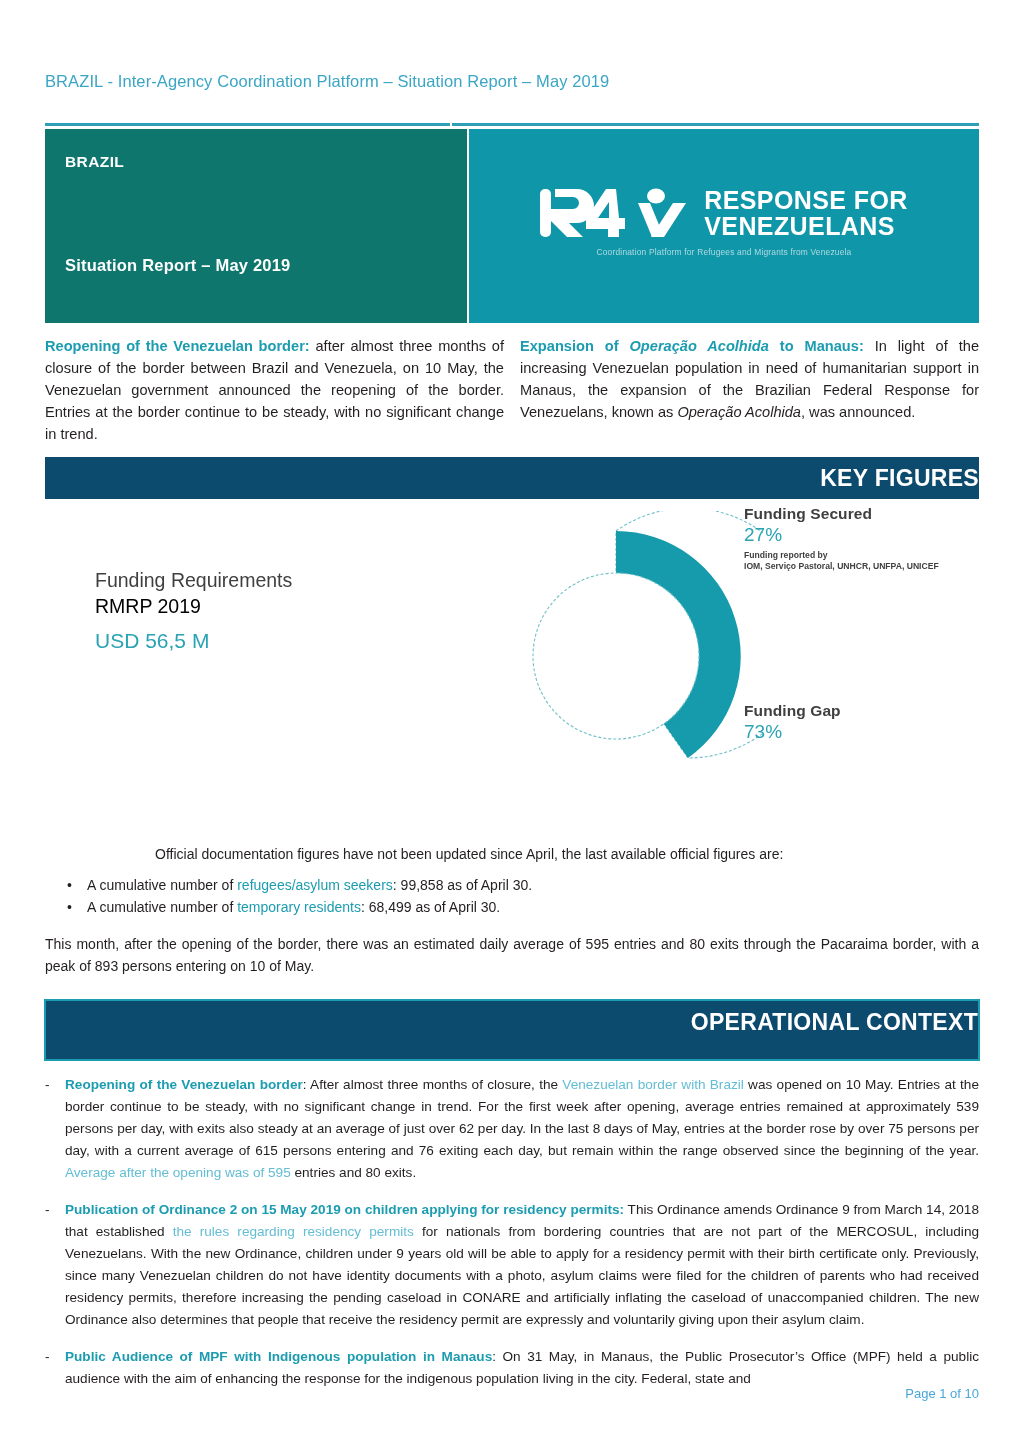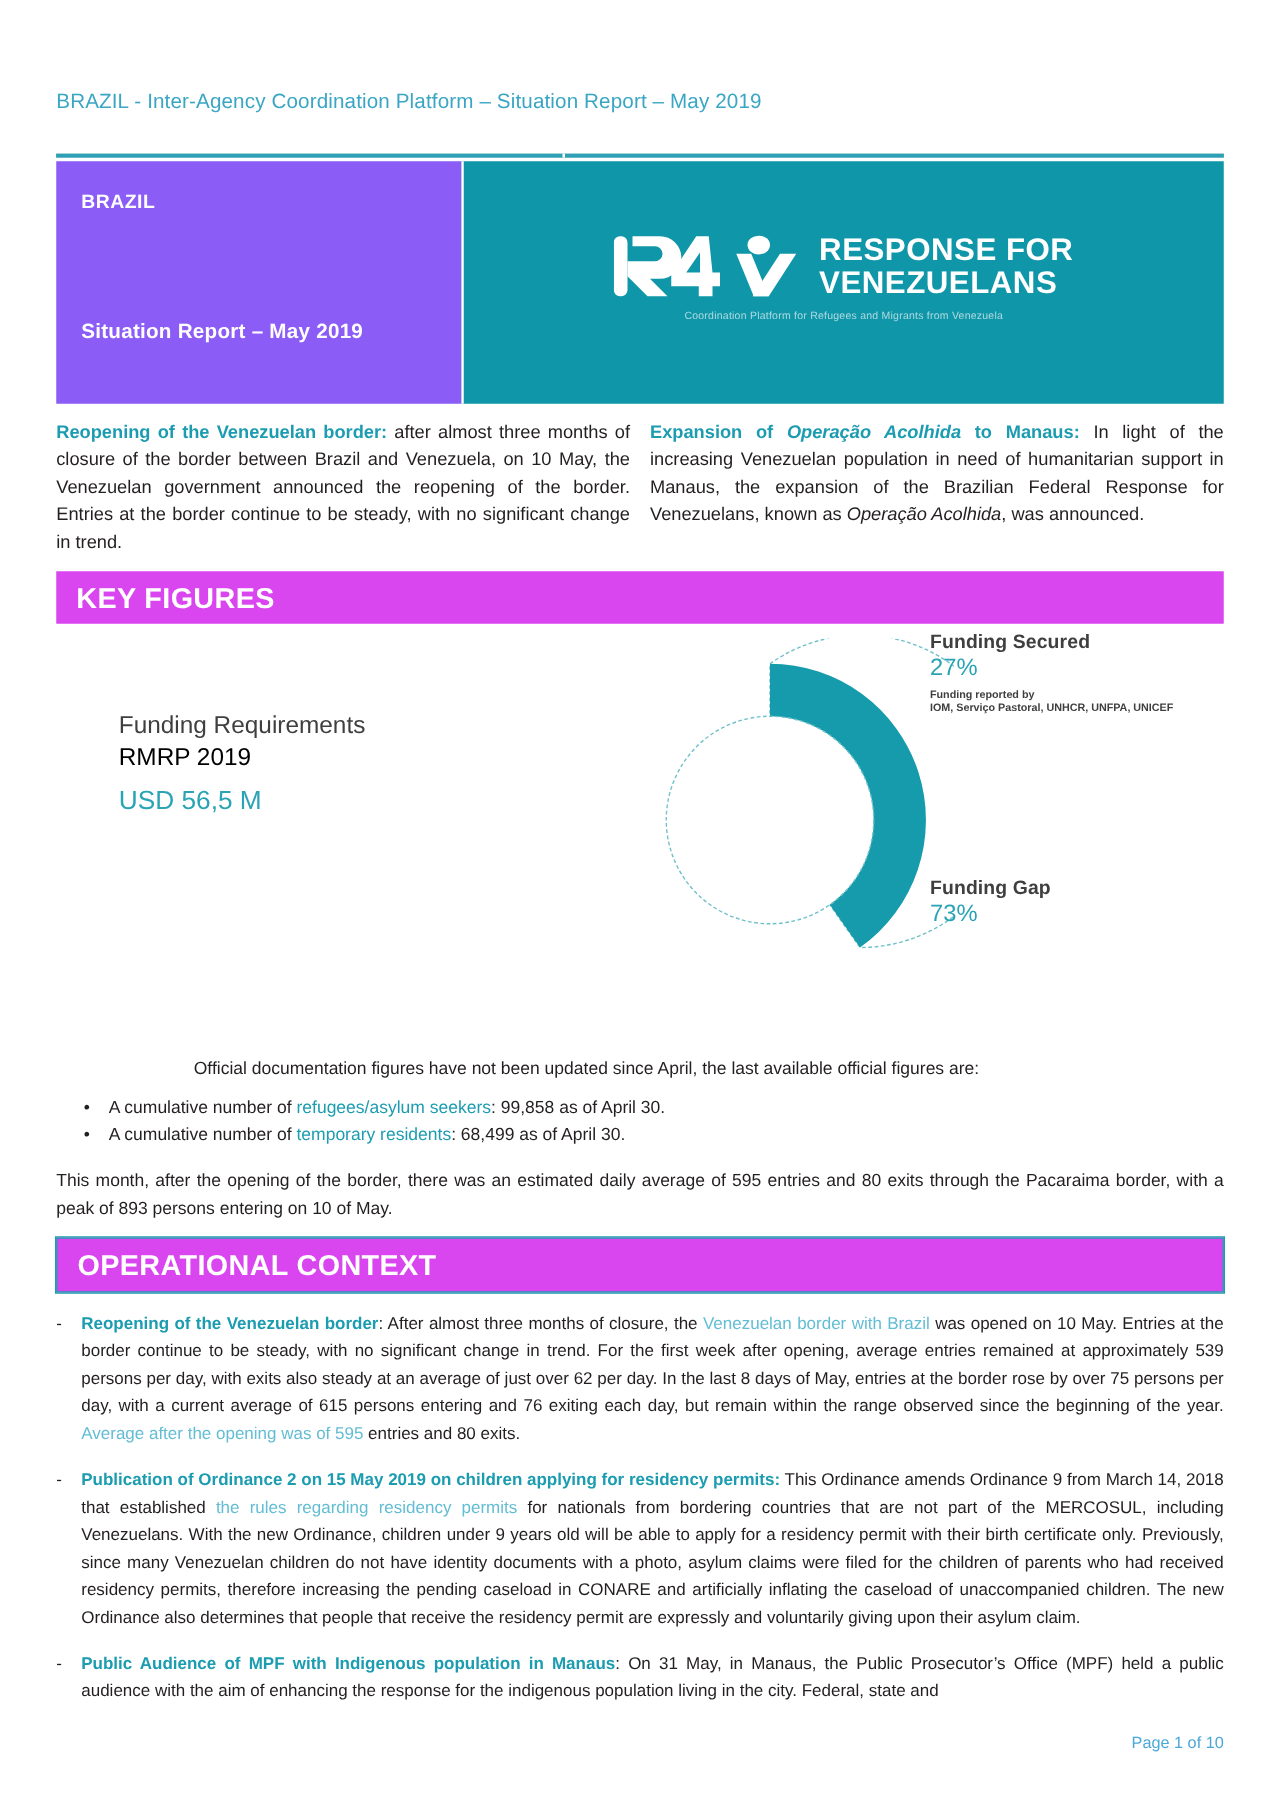--- a/index.html
+++ b/index.html
@@ -44,22 +44,22 @@
     background: #2f9fb5;
   }
 
   
   .banner {
     display: flex;
     height: 194px;
     margin-top: 3px;
   }
   .banner-left {
-    width: 324px;
-    background: #8b5cf6;
+    width: 422px;
+    background: #0f766e;
     box-sizing: border-box;
     padding: 24px 0 0 20px;
     position: relative;
   }
   .banner-left .country {
     color: #ffffff;
     font-weight: bold;
     font-size: 15.5px;
     letter-spacing: .4px;
   }
@@ -124,32 +124,33 @@
   }
   .highlights .lead {
     color: #1c9cb0;
     font-weight: bold;
   }
   .highlights .lead em { font-style: italic; }
   .highlights em { font-style: italic; }
 
   
   .section-bar {
-    background: #d946ef;
+    background: #0c4a6e;
     color: #ffffff;
     font-size: 23px;
     font-weight: bold;
     letter-spacing: .3px;
     padding: 8px 0 9px 16px;
     box-sizing: border-box;
+    text-align: right;
   }
   .section-bar.key { margin-top: 11px; height: 42px; }
   .section-bar.ops {
-    margin-top: 12px;
-    height: 44px;
+    margin-top: 22px;
+    height: 60px;
     border: 1px solid #1c9cb0;
     outline: 1px solid #1c9cb0;
   }
 
   
   .keyfig {
     position: relative;
     height: 345px;
   }
   .fund-req {

